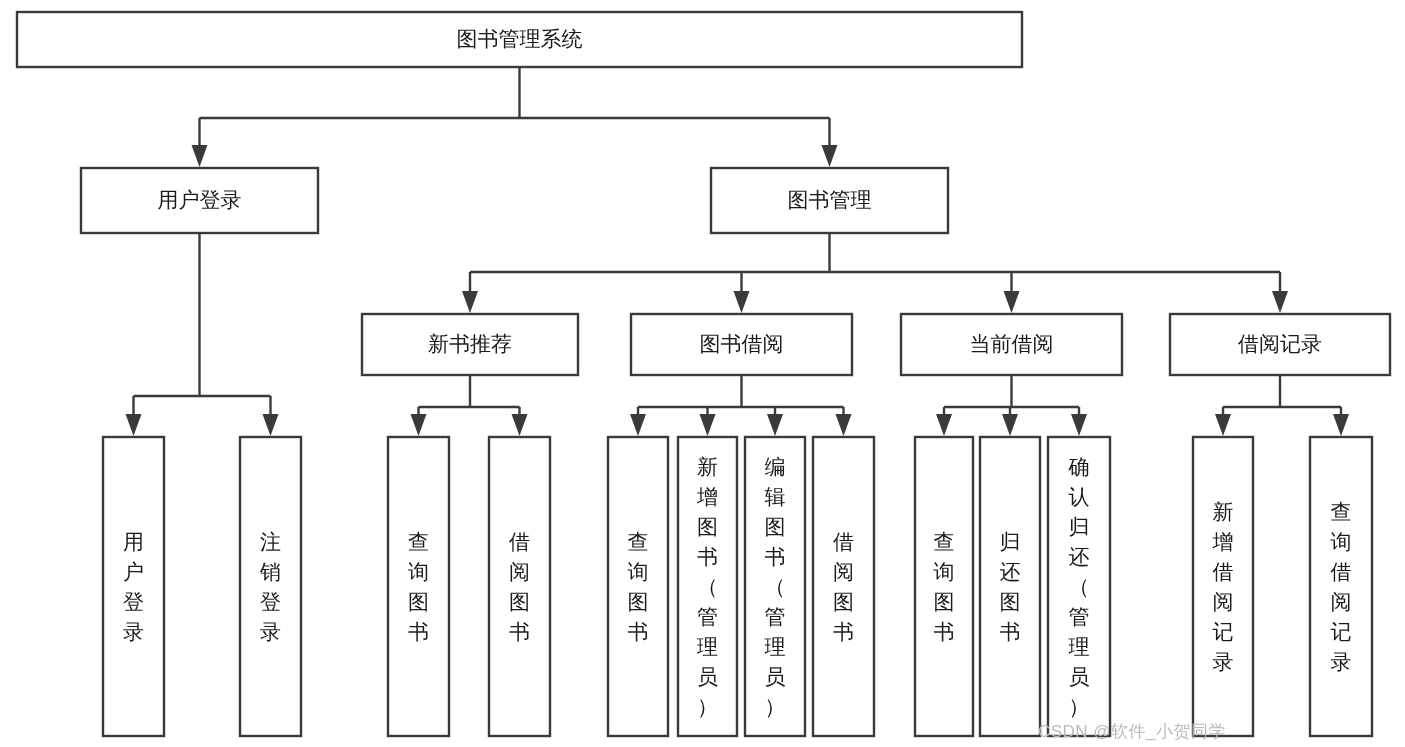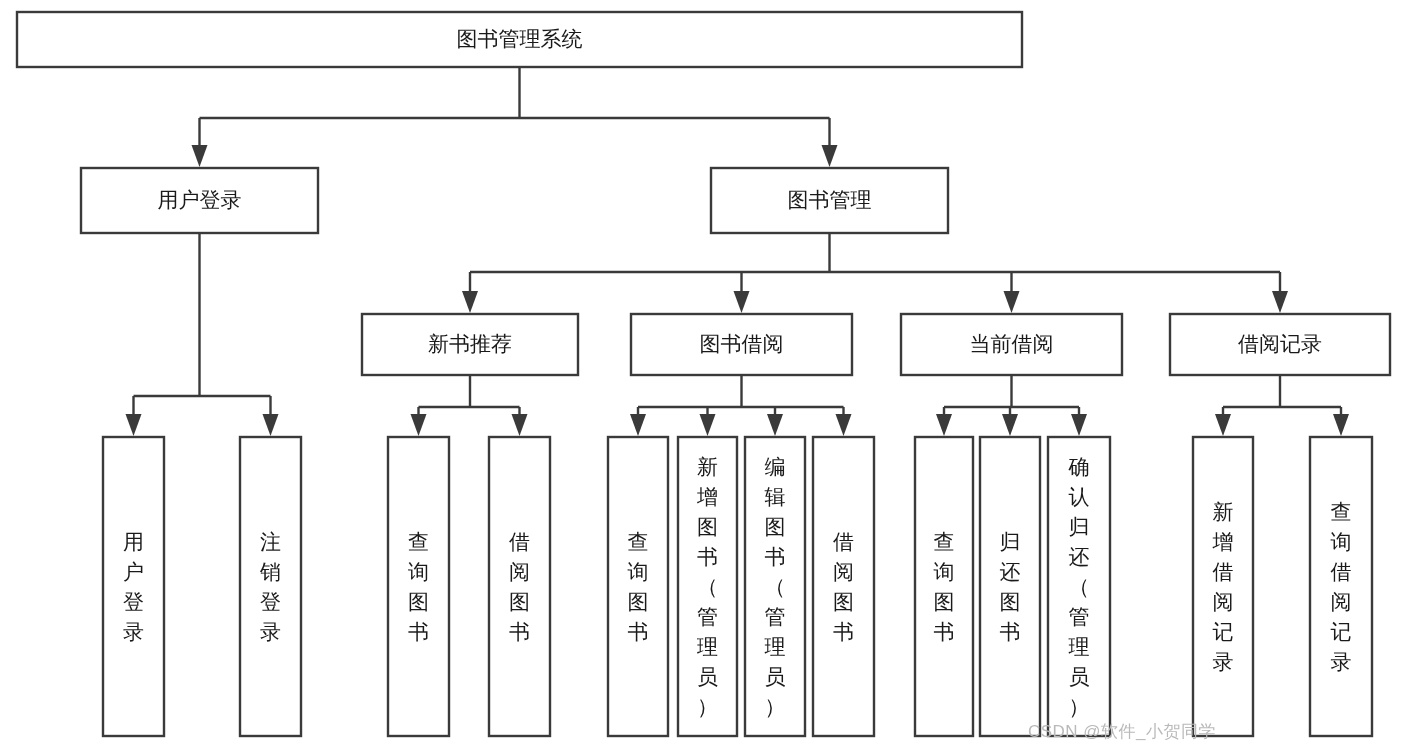--- a/index.html
+++ b/index.html
@@ -55,21 +55,21 @@
   .node-label-v {
     font-family: "Liberation Sans", "DejaVu Sans", sans-serif;
     font-size: 21px;
     fill: #1a1a1a;
     text-anchor: middle;
     dominant-baseline: middle;
     white-space: pre;
   }
   .watermark-text {
     position: absolute;
-    right: 18px;
+    right: 8px;
     bottom: 4px;
     font-family: "Liberation Sans", "DejaVu Sans", sans-serif;
     font-size: 17px;
     color: #b9b9b9;
     letter-spacing: 0.5px;
     user-select: none;
     pointer-events: none;
   }
 </style>
 </head>

